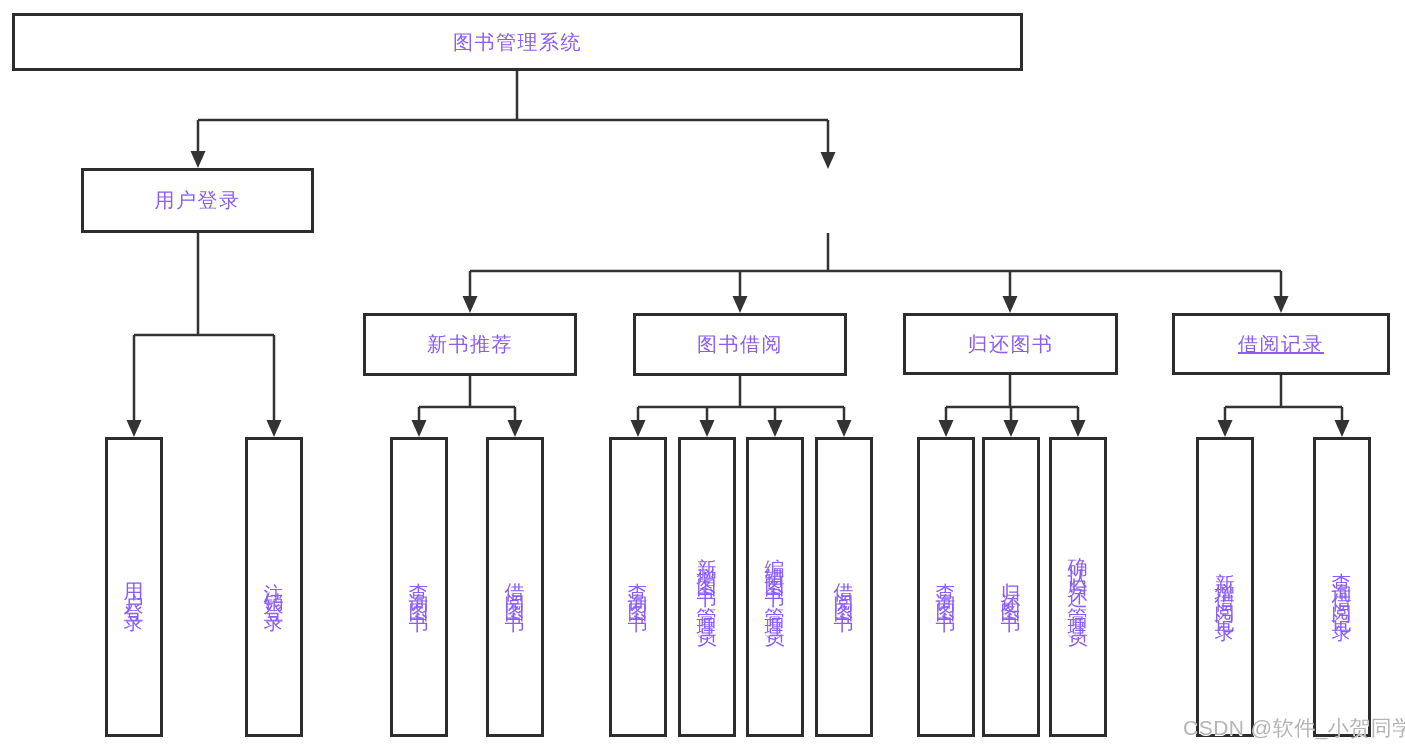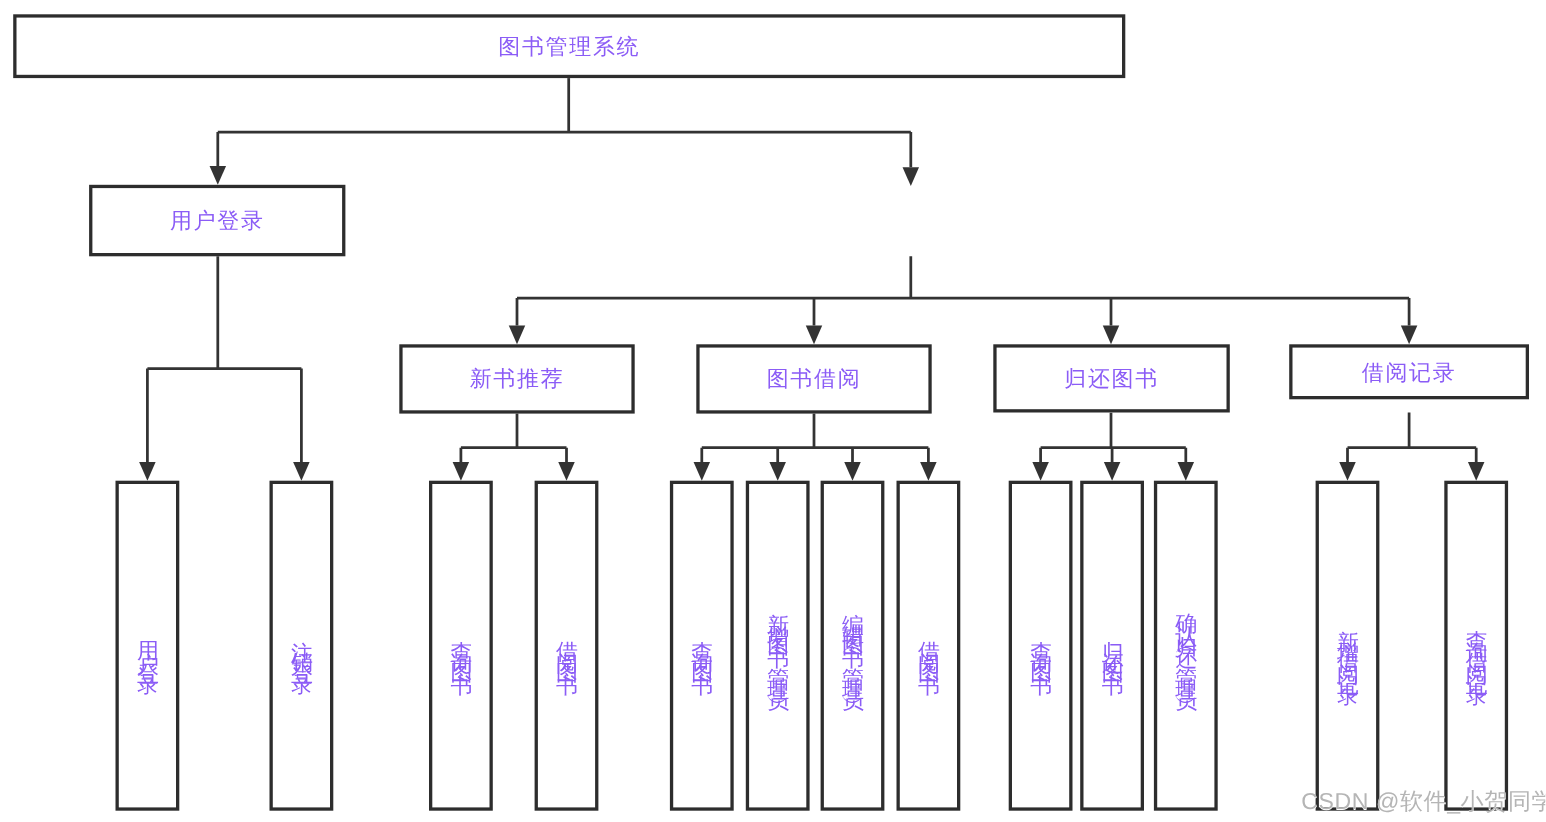--- a/index.html
+++ b/index.html
@@ -92,21 +92,21 @@
 
   <div class="box hbox" style="left:633px;top:313px;width:214px;height:63px;">
     <span>图书借阅</span>
   </div>
   <div class="box hbox" style="left:363px;top:313px;width:214px;height:63px;">
     <span>新书推荐</span>
   </div>
   <div class="box hbox" style="left:903px;top:313px;width:215px;height:62px;">
     <span>归还图书</span>
   </div>
-  <div class="box hbox" style="left:1172px;top:313px;width:218px;height:50px;">
+  <div class="box hbox" style="left:1172px;top:313px;width:218px;height:62px;text-decoration:underline;">
     <span>借阅记录</span>
   </div>
 
   <div class="box vbox" style="left:105px;">
     <span class="vtext">用户登录</span>
   </div>
   <div class="box vbox" style="left:245px;">
     <span class="vtext">注销登录</span>
   </div>
 

